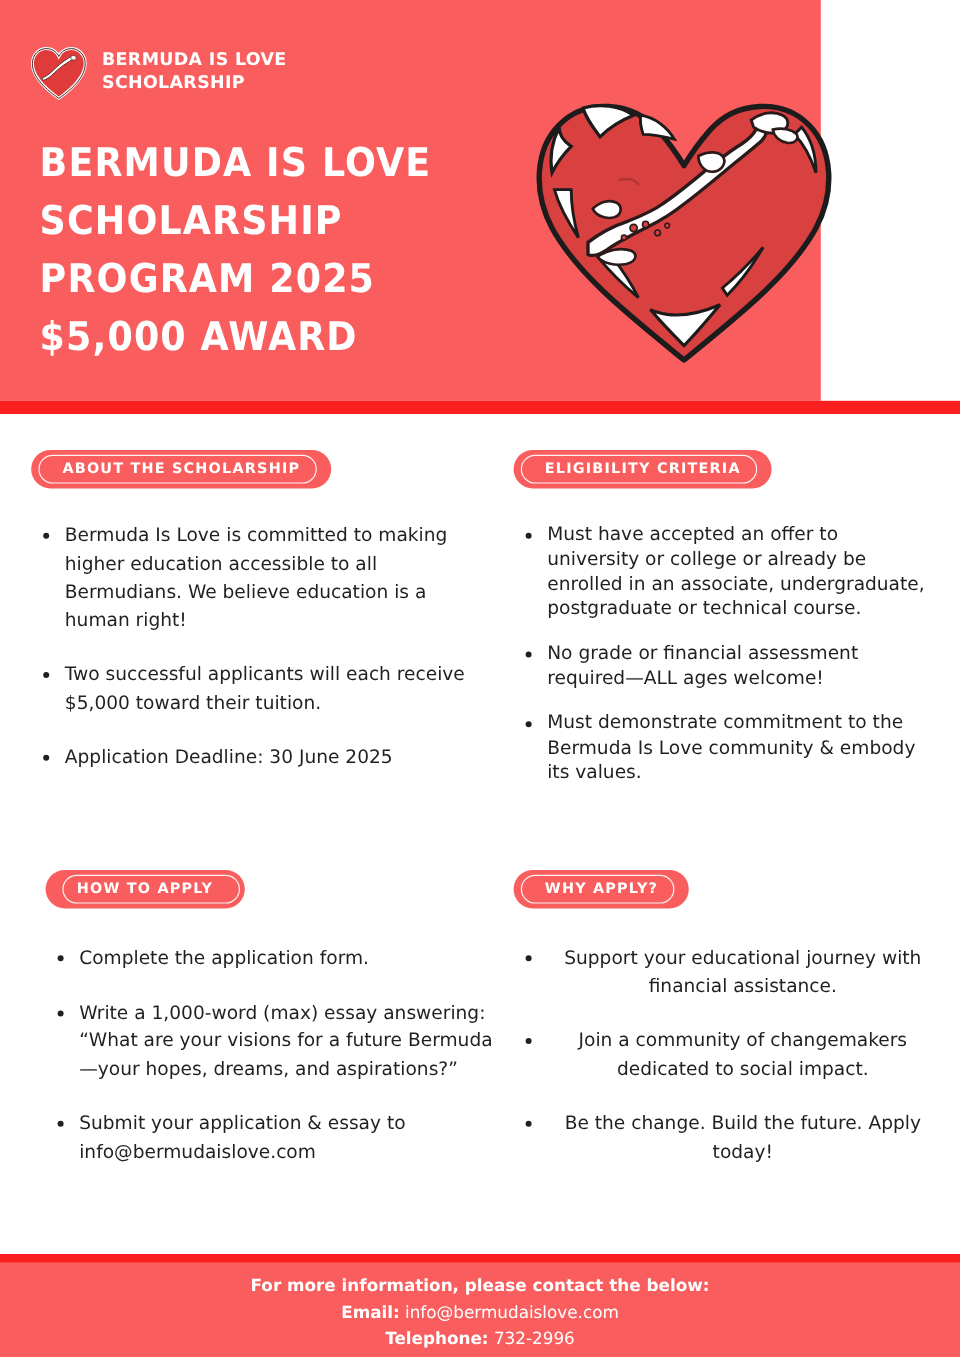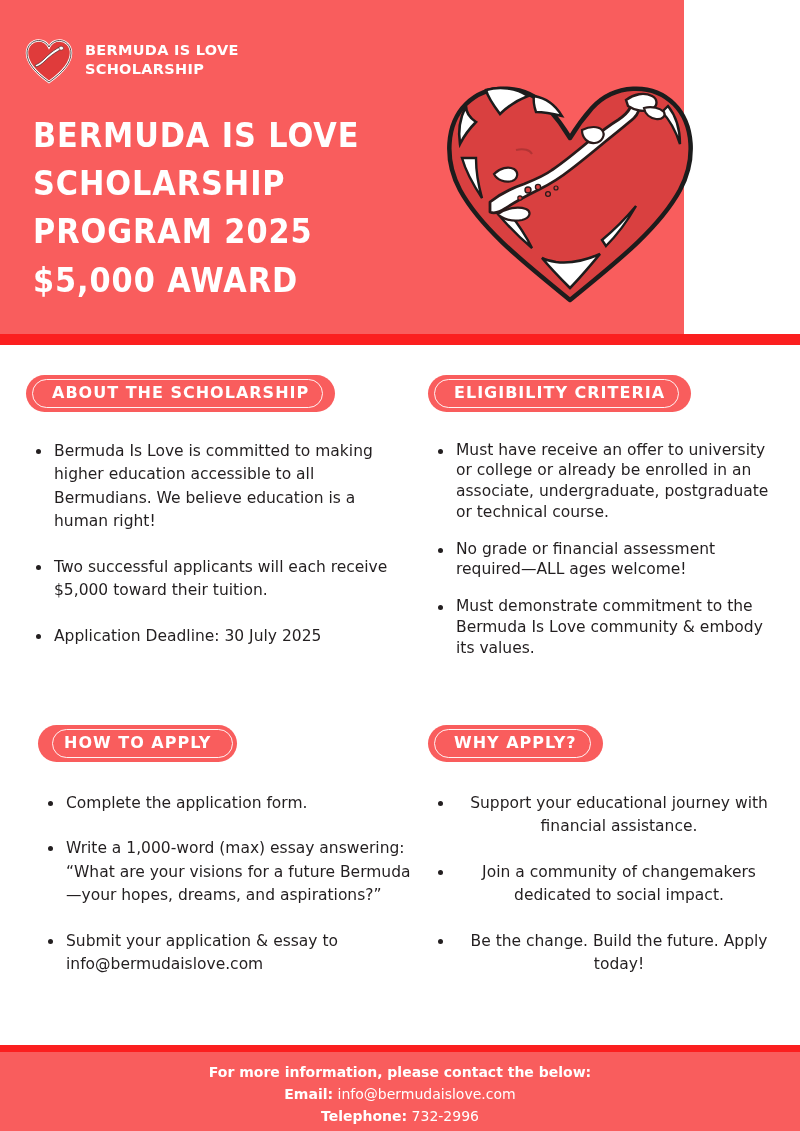--- a/index.html
+++ b/index.html
@@ -112,21 +112,21 @@
   
   .badge {
     position: relative;
     display: inline-block;
     background: #f95d5d;
     border-radius: 999px;
     padding: 9px 26px 10px 26px;
     color: #ffffff;
     font-family: "DejaVu Sans", sans-serif;
     font-weight: 700;
-    font-size: 16px;
+    font-size: 12px;
     letter-spacing: 1.0px;
     text-transform: uppercase;
     white-space: nowrap;
     line-height: 1.1;
     z-index: 1;
   }
   .badge::before {
     content: "";
     position: absolute;
     left: 6px;
@@ -281,30 +281,30 @@
   <div class="content">
     <div class="grid">
 
       <div class="panel panel-about">
         <div class="badge">
           <span class="badge-text">ABOUT THE SCHOLARSHIP</span>
         </div>
         <ul class="bullets list-loose gap-about">
           <li>Bermuda Is Love is committed to making higher education accessible to all Bermudians. We believe education is a human right!</li>
           <li>Two successful applicants will each receive $5,000 toward their tuition.</li>
-          <li>Application Deadline: 30 July 2025</li>
+          <li>Application Deadline: 30 June 2025</li>
         </ul>
       </div>
 
       <div class="panel panel-eligibility">
         <div class="badge">
           <span class="badge-text">ELIGIBILITY CRITERIA</span>
         </div>
         <ul class="bullets list-tight gap-elig">
-          <li>Must have receive an offer to university or college or already be enrolled in an associate, undergraduate, postgraduate or technical course.</li>
+          <li>Must have accepted an offer to university or college or already be enrolled in an associate, undergraduate, postgraduate or technical course.</li>
           <li>No grade or financial assessment required—ALL ages welcome!</li>
           <li>Must demonstrate commitment to the Bermuda Is Love community &amp; embody its values.</li>
         </ul>
       </div>
 
       <div class="panel panel-howto">
         <div class="badge shift-left">
           <span class="badge-text">HOW TO APPLY</span>
         </div>
         <ul class="bullets list-loose gap-howto">

